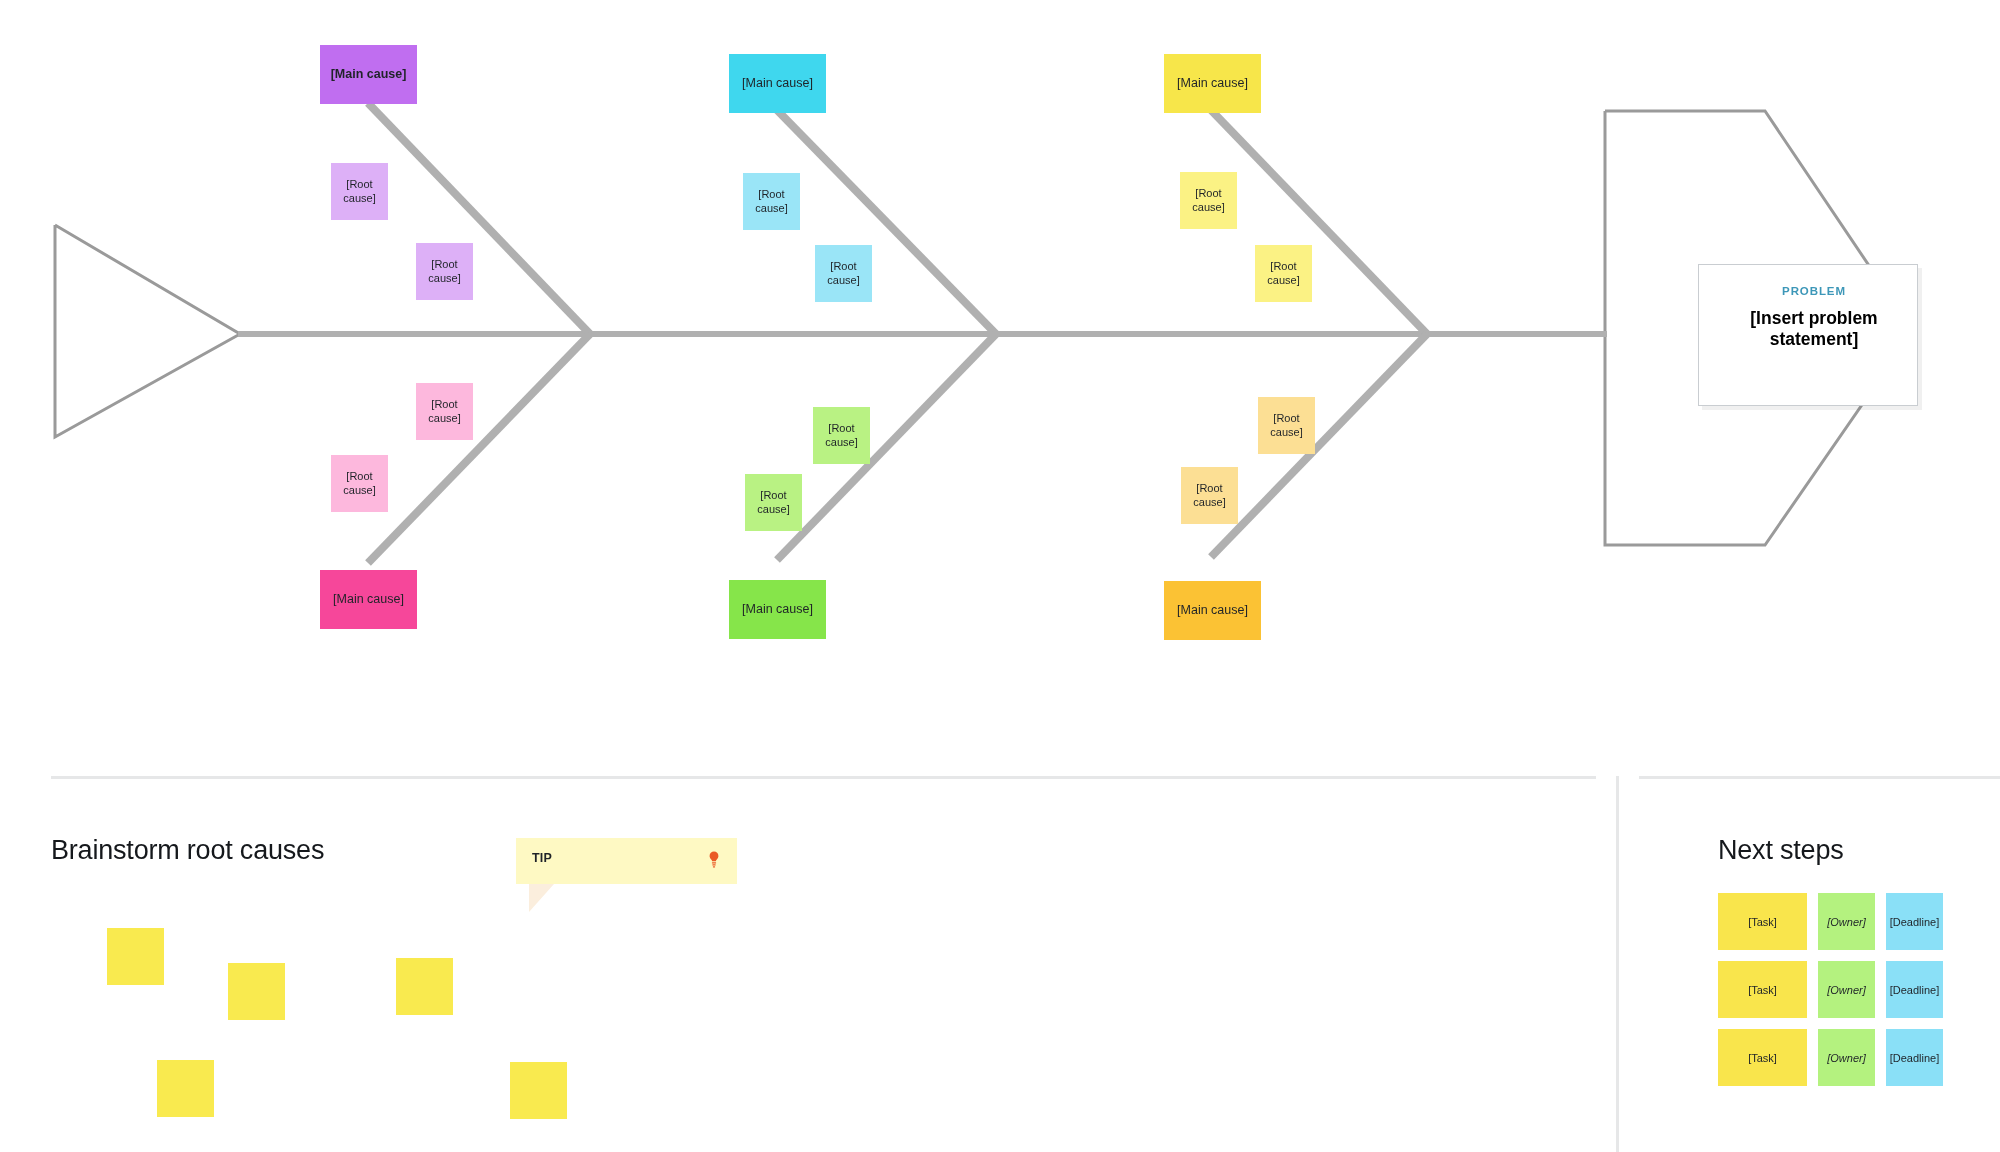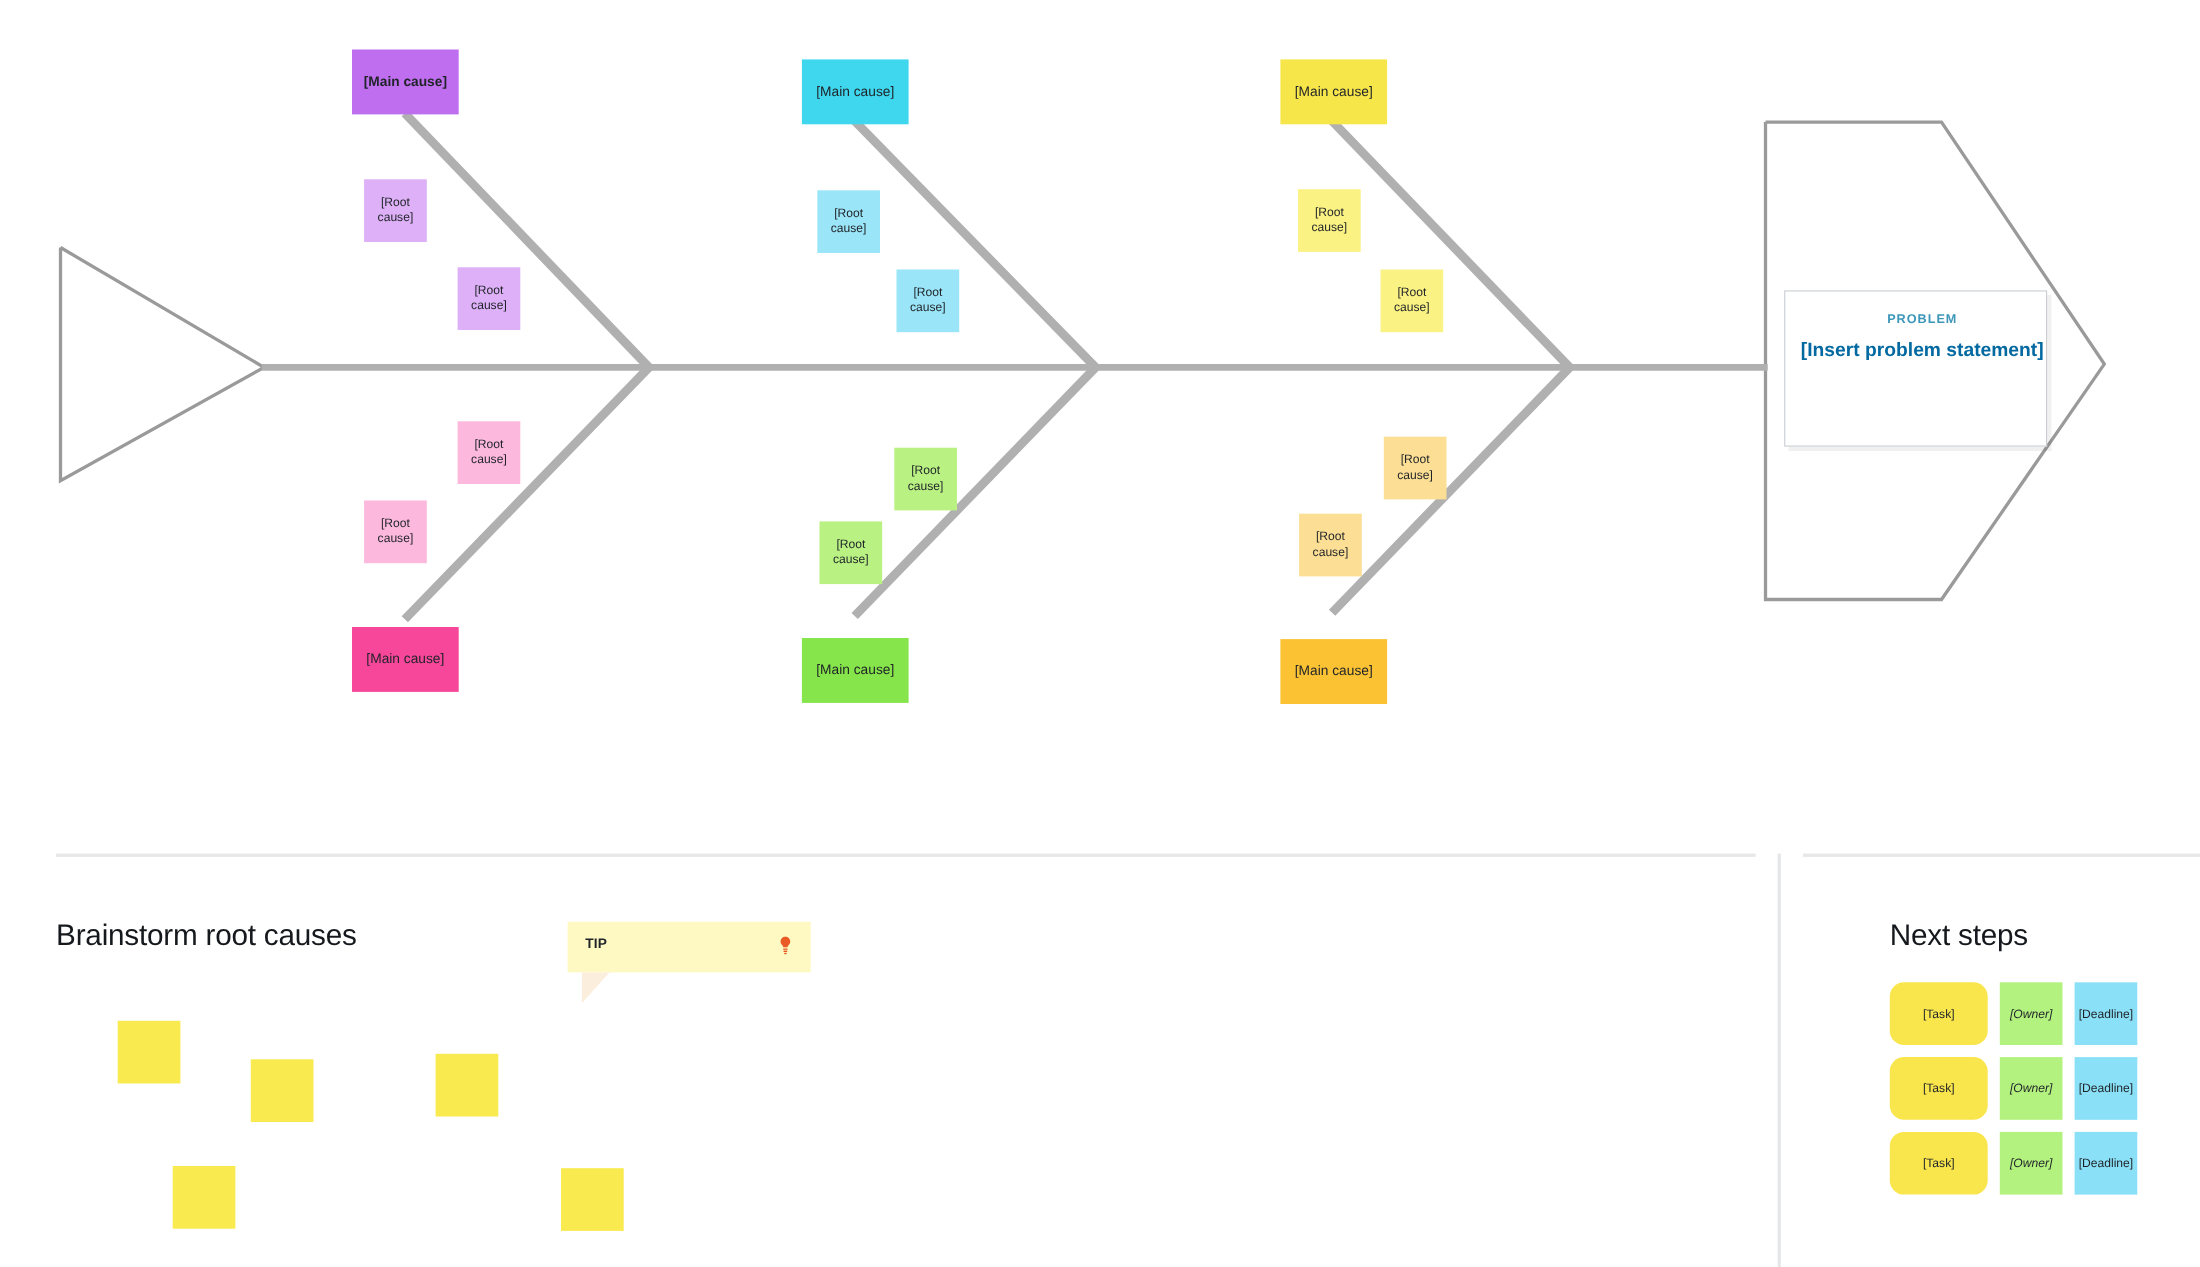--- a/index.html
+++ b/index.html
@@ -44,22 +44,22 @@
     box-shadow:4px 4px 0 0 rgba(0,0,0,0.06);
     display:flex;flex-direction:column;align-items:center;
     padding-top:20px;
   }
   #problem-label{
     font-size:11.5px;font-weight:700;letter-spacing:.9px;
     color:#3d97b8;
   }
   #problem-statement{
     margin-top:11px;
-    font-size:17.5px;font-weight:700;color:#0369a1;
-    text-align:left;
+    font-size:17.5px;font-weight:700;color:#000000;
+    text-align:center;
   }
 
   
   .hdiv{position:absolute;height:3px;background:#e6e7e8;}
   .vdiv{position:absolute;width:3px;background:#e6e7e8;}
 
   
   .heading{
     position:absolute;
     font-size:27px;font-weight:400;color:#15181c;
@@ -90,21 +90,21 @@
   .bulb{width:14px;height:18px;flex:0 0 auto;}
 
   
   #next-grid{position:absolute;left:1718px;top:893px;}
   .ns-row{display:flex;margin-bottom:11px;}
   .ns-cell{
     display:flex;align-items:center;justify-content:center;
     font-size:11px;color:#1f2328;height:57px;margin-right:11px;
     text-align:center;
   }
-  .ns-task{width:89px;border-radius:13px;}
+  .ns-task{width:89px;}
   .ns-owner{width:57px;font-style:italic;}
   .ns-deadline{width:57px;}
 </style>
 </head>
 <body>
 
 <div id="canvas">
 
   <svg id="bones" viewBox="0 0 2000 780" width="2000" height="780">
 
@@ -140,21 +140,21 @@
   <div class="note main" style="left:729px;top:580px;background:#86e54a;">[Main cause]</div>
 
   <div class="note main" style="left:1164px;top:54px;background:#f7e64a;">[Main cause]</div>
   <div class="note root" style="left:1180px;top:172px;background:#fbf284;">[Root cause]</div>
   <div class="note root" style="left:1255px;top:245px;background:#fbf284;">[Root cause]</div>
 
   <div class="note root" style="left:1258px;top:397px;background:#fcdf94;">[Root cause]</div>
   <div class="note root" style="left:1181px;top:467px;background:#fcdf94;">[Root cause]</div>
   <div class="note main" style="left:1164px;top:581px;background:#fbc234;">[Main cause]</div>
 
-  <div id="problem-card" style="left:1622px;top:264px;width:239px;height:142px;padding-left:12px;">
+  <div id="problem-card" style="left:1698px;top:264px;width:220px;height:142px;padding-left:12px;">
     <div id="problem-label">PROBLEM</div>
     <div id="problem-statement">[Insert problem statement]</div>
   </div>
 
   <div class="hdiv" style="left:51px;top:776px;width:1545px;"></div>
   <div class="vdiv" style="left:1616px;top:776px;height:376px;"></div>
   <div class="hdiv" style="left:1639px;top:776px;width:361px;"></div>
 
   <div class="heading" style="left:51px;top:835px;">Brainstorm root causes</div>
 

